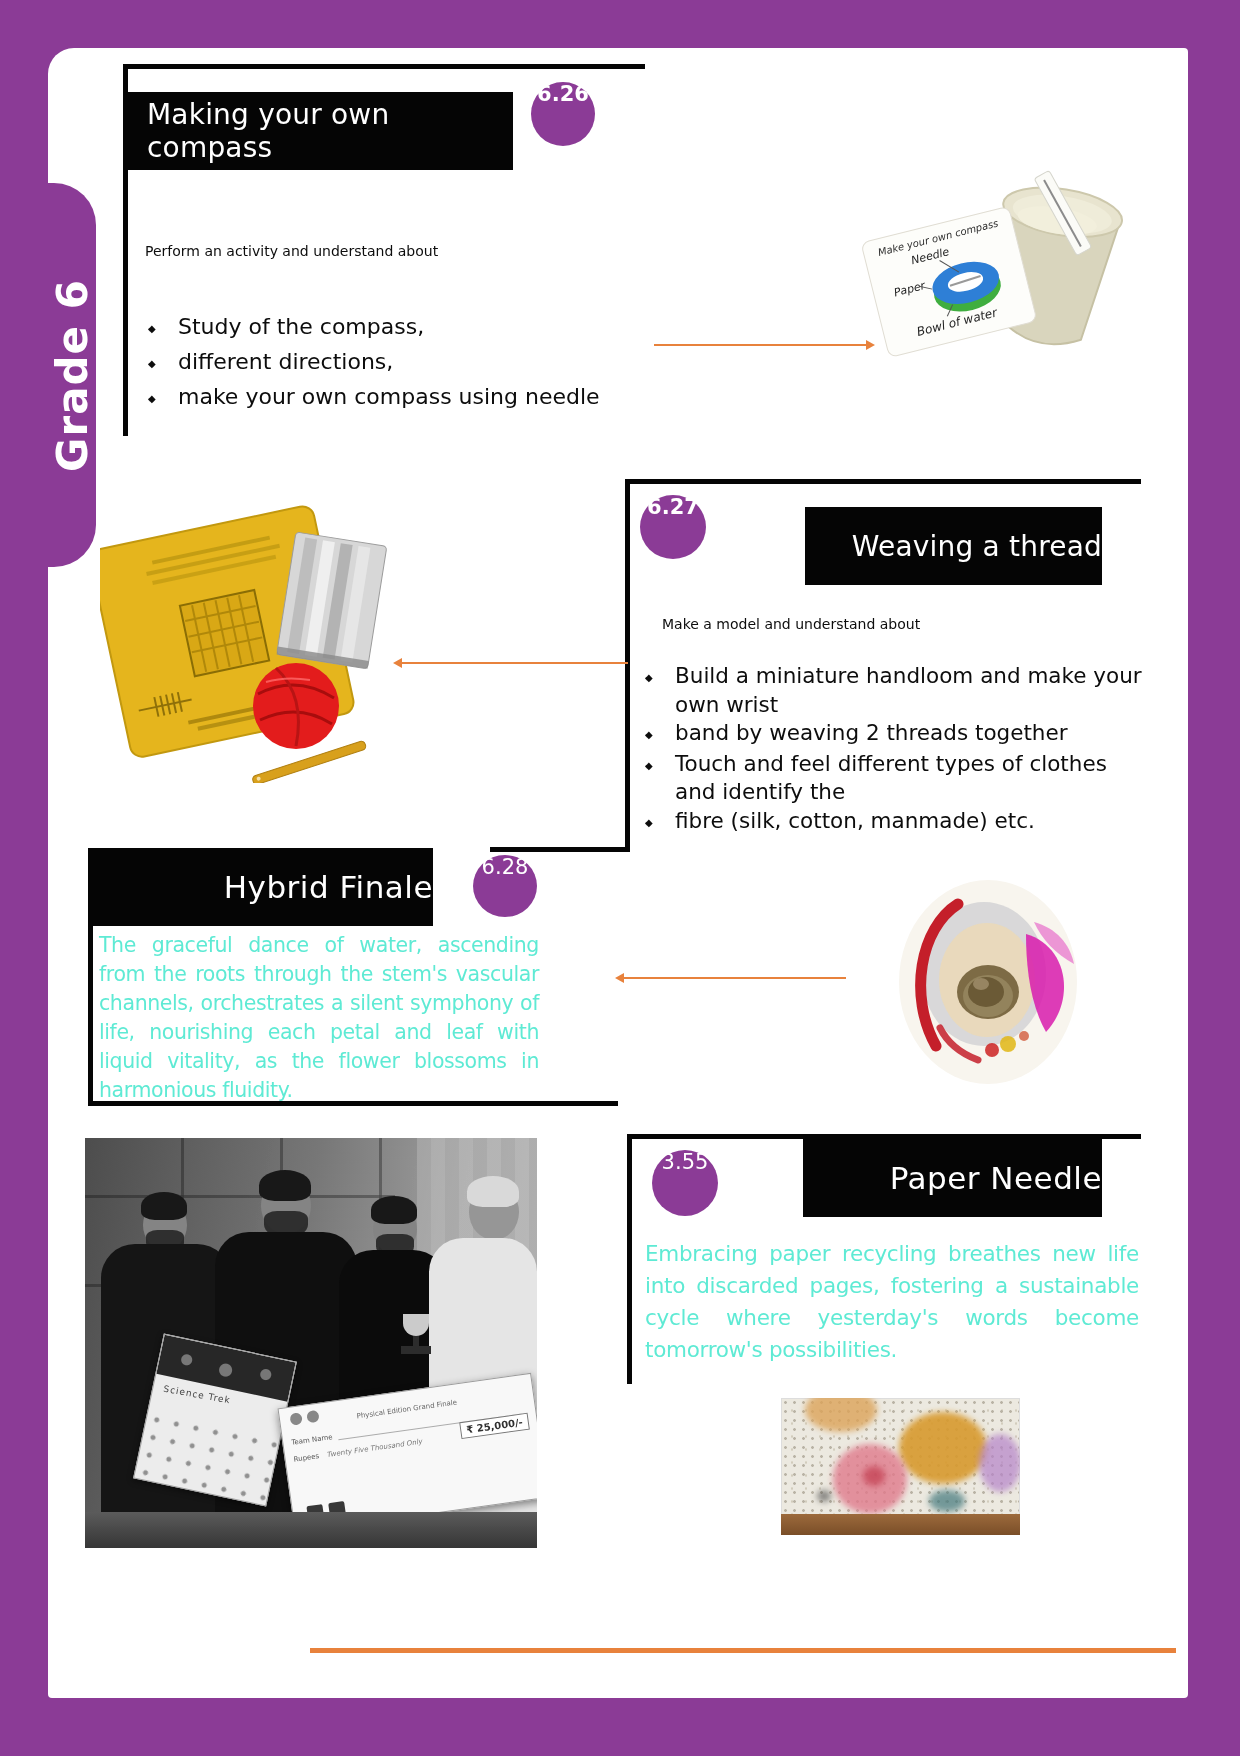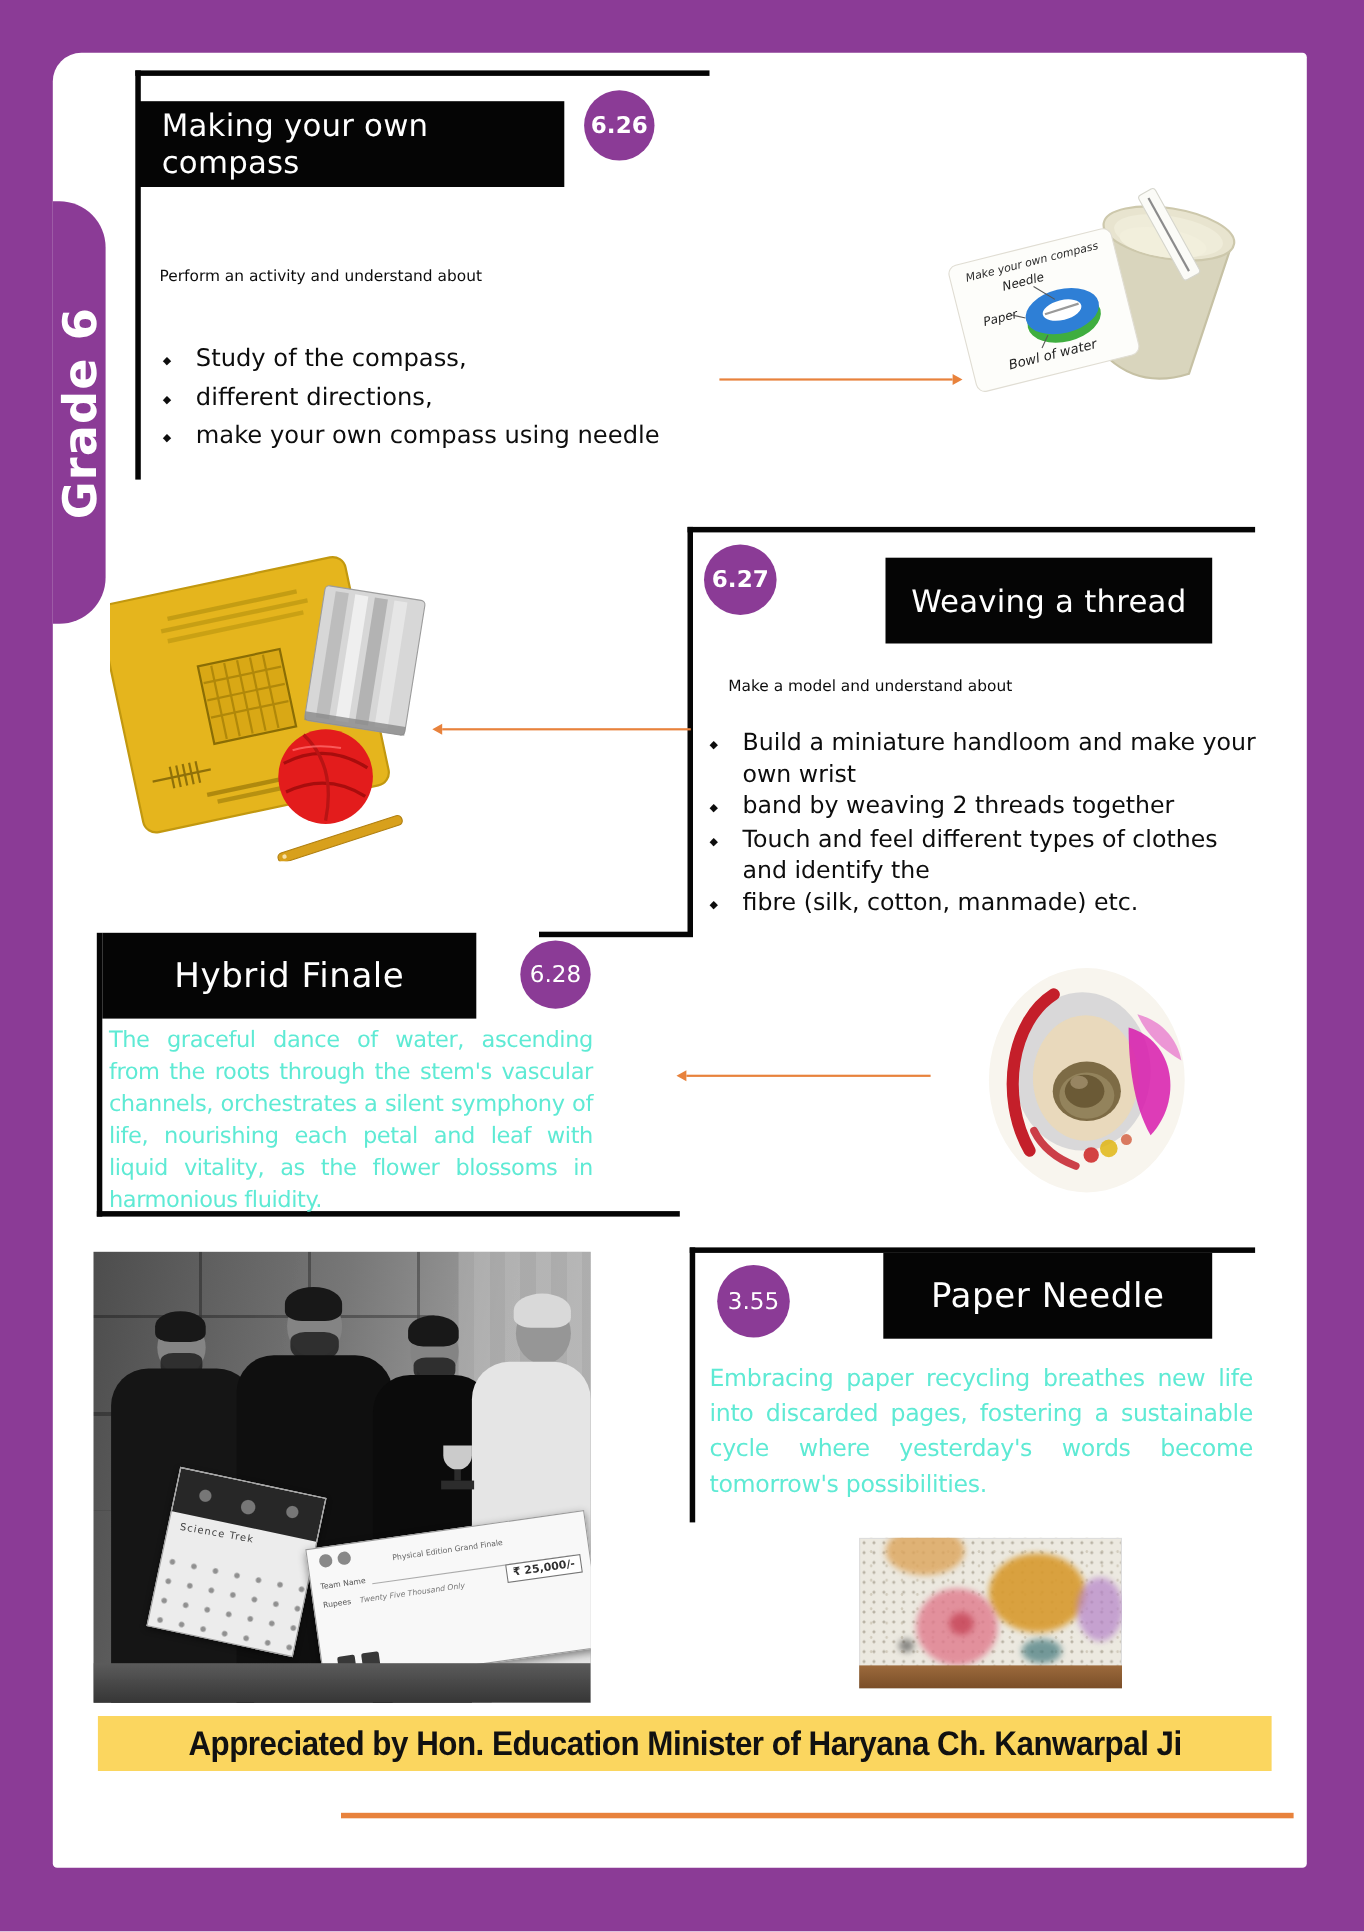--- a/index.html
+++ b/index.html
@@ -17,27 +17,27 @@
   .grade-tab{position:absolute;left:48px;top:183px;width:48px;height:384px;background:var(--purple);
     border-radius:0 42px 42px 0;display:flex;align-items:center;justify-content:center}
   .grade-label{transform:rotate(-90deg);white-space:nowrap;color:#fff;font-weight:bold;font-size:42px;letter-spacing:1px}
 
   
   .bline{position:absolute;background:var(--bar-black)}
 
   
   .tbar{position:absolute;background:var(--bar-black);color:#fff;display:flex;align-items:center}
   .tbar.left{justify-content:flex-start;padding-left:20px}
-  .tbar.center{justify-content:center}
+  .tbar.center{justify-content:flex-end}
   .tbar .t-bold{font-weight:normal;font-size:28px;letter-spacing:.2px}
   .tbar .t-reg{font-weight:normal;font-size:31px;letter-spacing:.5px}
 
   
   .numcircle{position:absolute;border-radius:50%;background:var(--purple);color:#fff;
-    display:flex;align-items:center;justify-content:center;font-size:21px}
+    display:flex;align-items:flex-start;justify-content:center;font-size:21px}
   .numcircle.bold{font-weight:bold}
 
   .intro{position:absolute;font-size:14px;color:#0d0d0d}
   .para{position:absolute;text-align:justify;color:#5eead4}
 
   .blist{position:absolute}
   .bitem{display:flex;color:#0d0d0d}
   .bmark{flex:none;width:30px;font-size:10px;padding-top:2px}
 
   
@@ -354,18 +354,15 @@
       </div>
       <div class="camount">₹ 25,000/-</div>
       <div class="cstamps">
         <div class="cstamp"></div>
         <div class="cstamp"></div>
       </div>
     </div>
     <div class="floor"></div>
   </div>
 
-  <div class="banner">
-    <span>Appreciated by Hon. Education Minister of Haryana Ch. Kanwarpal Ji</span>
-  </div>
 
   <div class="divider"></div>
 </div>
 
 </body></html>

